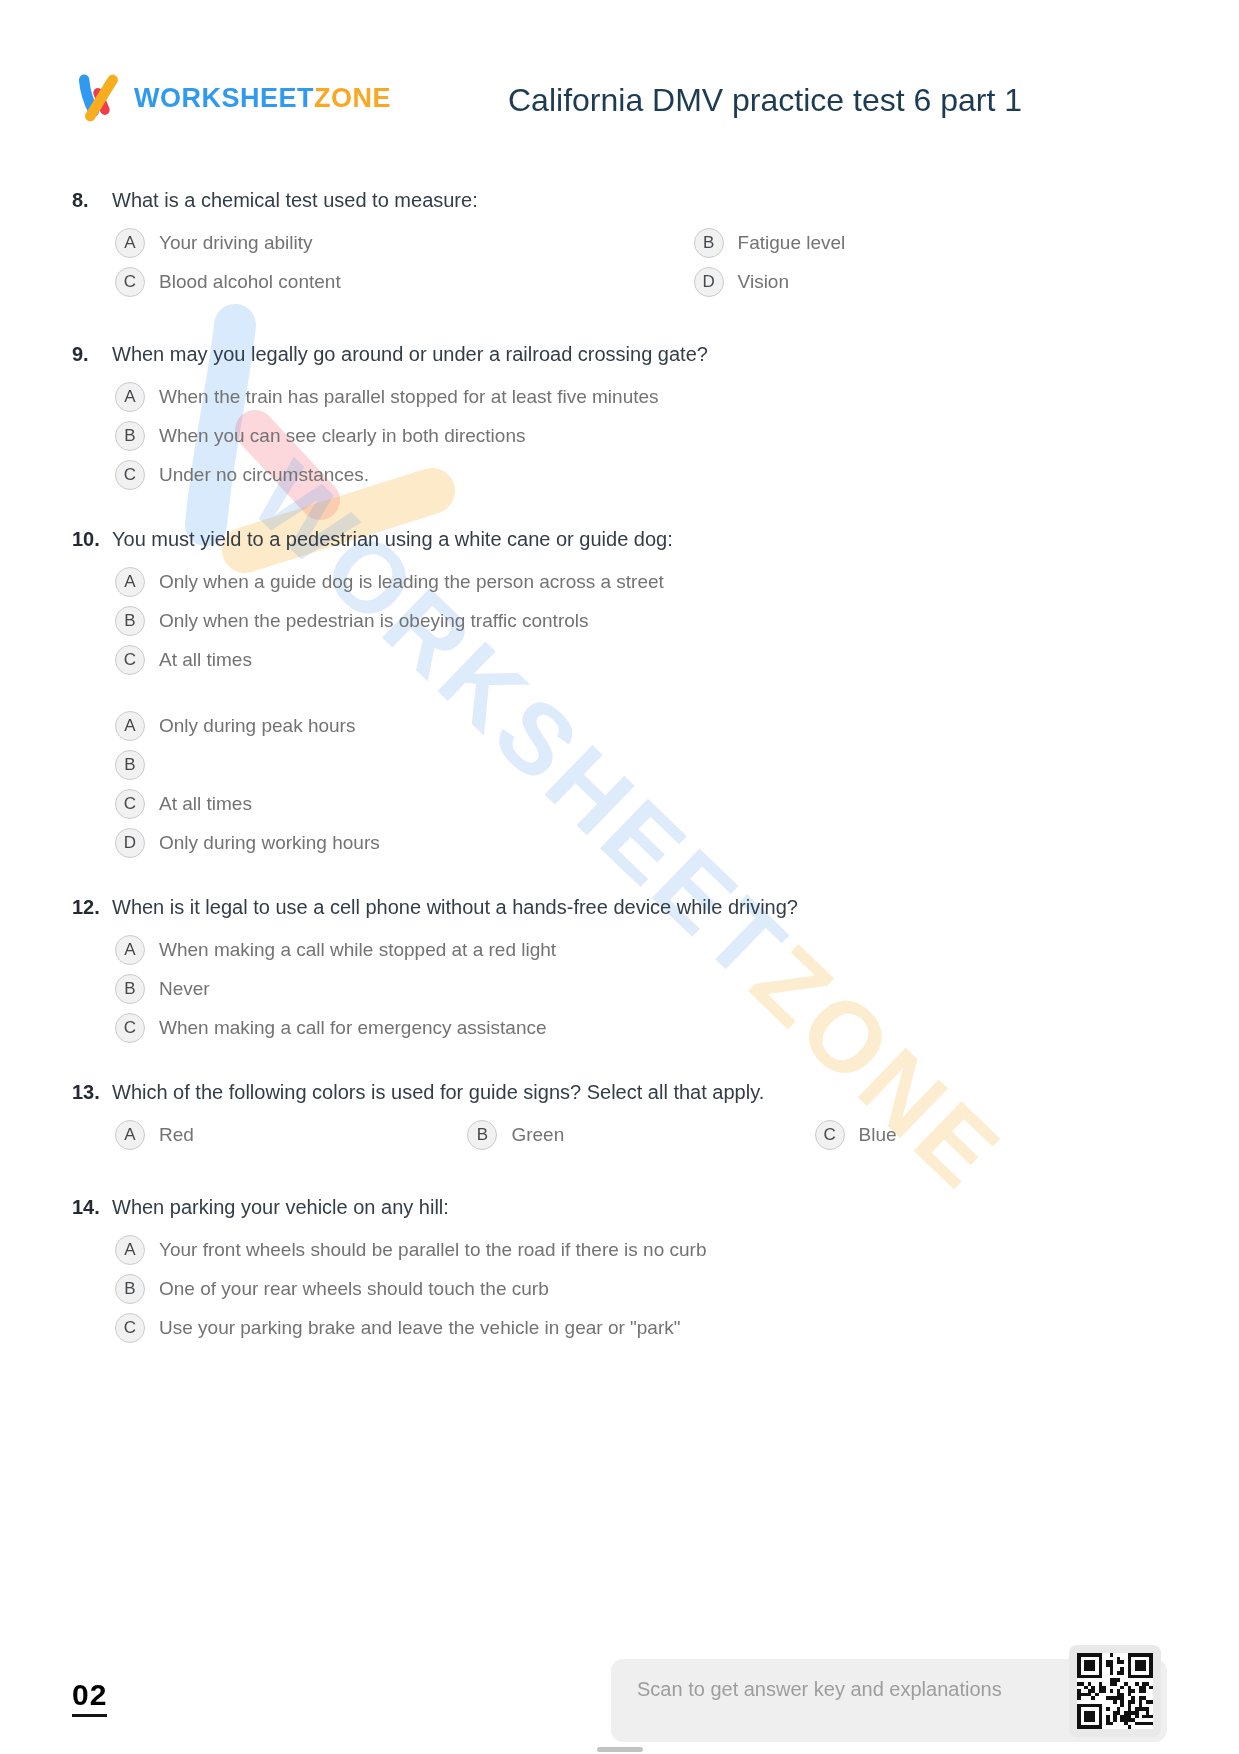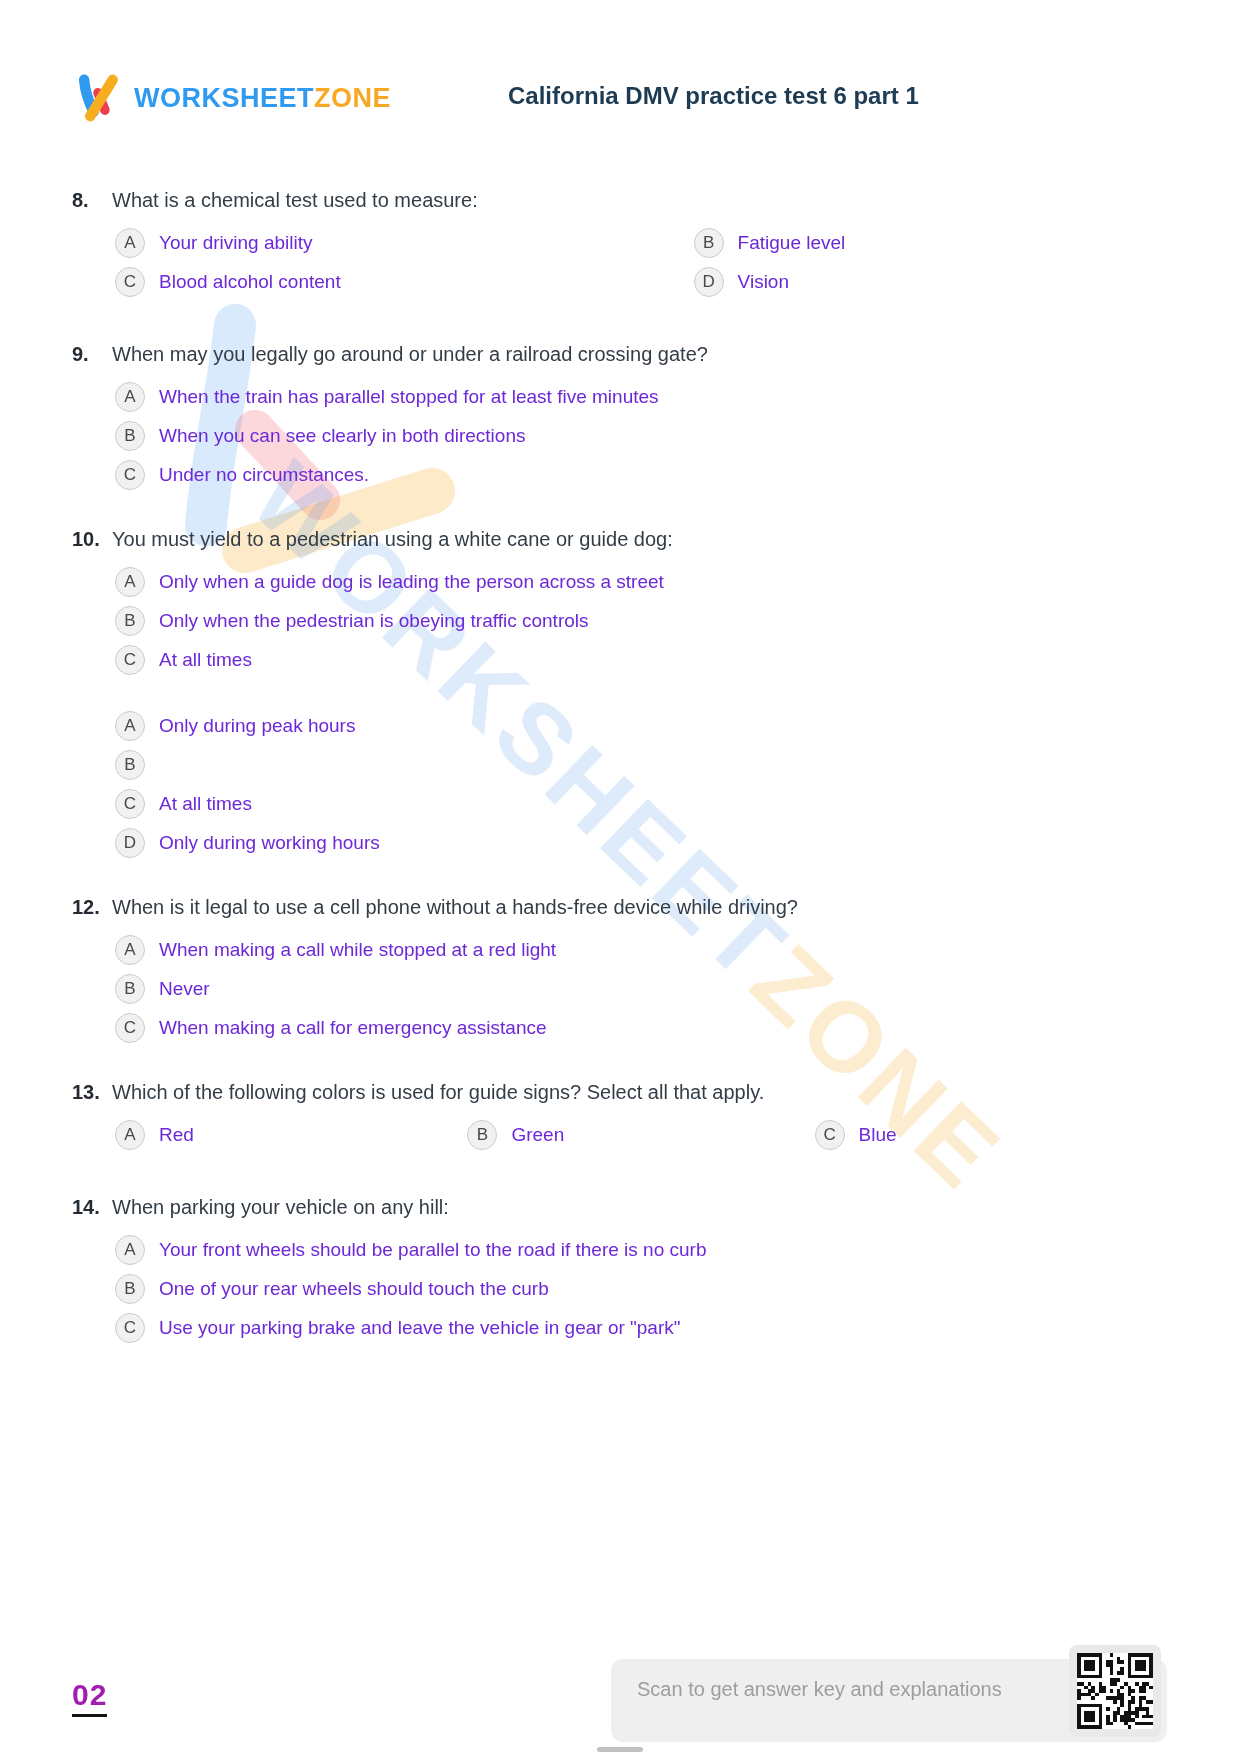--- a/index.html
+++ b/index.html
@@ -11,44 +11,44 @@
            font-size:100px;font-weight:700;letter-spacing:5px;white-space:nowrap;
            color:rgba(88,156,233,0.20);}
   .wm-text .wm-zone{color:rgba(247,172,40,0.22);}
   .wm-logo{position:absolute;left:140px;top:295px;}
   
   .header{position:relative;z-index:2;display:flex;align-items:center;padding:72px 72px 0 72px;height:52px;}
   .brand{display:flex;align-items:center;gap:10px;}
   .brand-text{font-size:27px;font-weight:800;letter-spacing:.5px;}
   .brand-text .b1{color:#2f9af0;}
   .brand-text .b2{color:#f9a825;}
-  .doc-title{position:absolute;left:508px;top:82px;font-size:24px;font-weight:700;color:#1d3b53;}
+  .doc-title{position:absolute;left:508px;top:82px;font-size:32px;font-weight:400;color:#1d3b53;}
   
   .content{position:relative;z-index:2;padding:0 72px;margin-top:62px;}
   .q-block{margin-bottom:35px;}
   .q-head{display:flex;font-size:20px;line-height:28px;margin-bottom:13px;}
   .q-num{font-weight:700;color:#242b32;width:40px;flex:0 0 40px;}
   .q-text{color:#333d47;}
   .opts{padding-left:43px;}
   .opts.grid2{display:grid;grid-template-columns:55% 45%;}
   .opts.grid3{display:grid;grid-template-columns:33.5% 33% 33.5%;}
   .opt-row{display:flex;align-items:center;height:31px;margin-bottom:8px;}
   .badge{flex:0 0 30px;width:30px;height:30px;border-radius:50%;background:#f1f1f1;
          border:1px solid #cbcbcb;box-sizing:border-box;display:flex;align-items:center;
          justify-content:center;font-size:17px;color:#45494d;}
-  .opt-label{margin-left:14px;font-size:19px;color:#6d28d9;white-space:nowrap;}
+  .opt-label{margin-left:14px;font-size:19px;color:#737373;white-space:nowrap;}
   
   .footer-box{position:absolute;left:611px;top:1659px;width:556px;height:83px;background:#efefef;
               border-radius:12px;z-index:2;}
   .scan-text{position:absolute;left:26px;top:0;height:61px;display:flex;align-items:center;
              font-size:20px;color:#9d9d9d;}
   .qr-wrap{position:absolute;right:6px;top:-14px;width:92px;height:92px;background:#e9e9e9;
            border-radius:8px;display:flex;align-items:center;justify-content:center;}
   .page-num{position:absolute;left:72px;top:1678px;z-index:2;font-size:30px;font-weight:800;
-            color:#a21caf;border-bottom:3px solid #141414;padding-bottom:2px;letter-spacing:1px;}
+            color:#000000;border-bottom:3px solid #141414;padding-bottom:2px;letter-spacing:1px;}
   .bottom-dash{position:absolute;left:597px;top:1747px;width:46px;height:5px;background:#c2c2c2;
                border-radius:3px;z-index:2;}
 </style>
 </head>
 <body>
 
 <div class="page">
 
   <div class="wm-layer">
     <svg class="wm-logo" width="340" height="300" viewBox="0 0 340 300">

